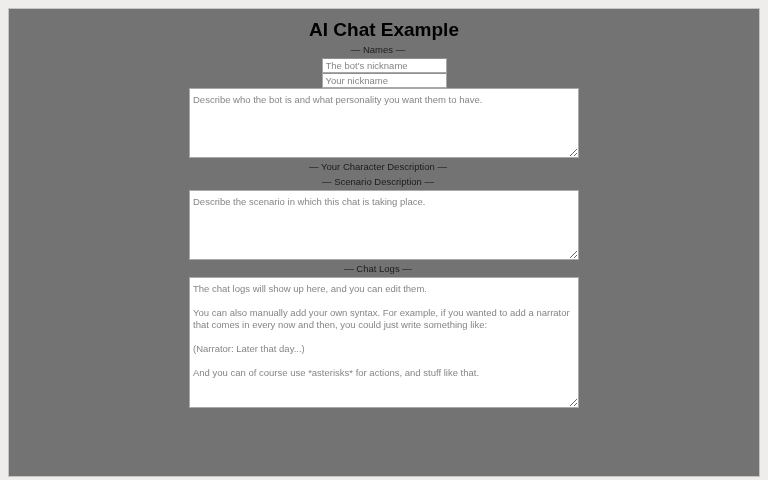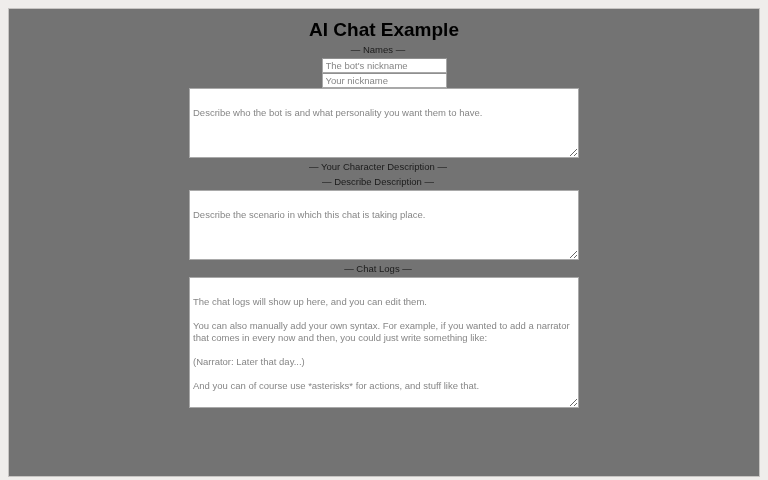--- a/index.html
+++ b/index.html
@@ -51,21 +51,21 @@
     border-radius: 0;
     outline: none;
   }
   input.nick-input.first { margin-top: 0; }
   textarea.desc-area {
     display: block;
     margin: 0 auto;
     width: 390px;
     height: 70px;
     border: 1px solid #a9a9a9;
-    padding: 18px 3px;
+    padding: 5px 3px;
     font-family: "Liberation Sans", sans-serif;
     font-size: 9.5px;
     line-height: 12px;
     color: #333333;
     background: #ffffff;
     border-radius: 0;
     outline: none;
     resize: both;
   }
   textarea.desc-area.chat { height: 131px; }
@@ -83,21 +83,21 @@
   <input type="text" class="nick-input first" placeholder="The bot's nickname" style="">
 
   <input type="text" class="nick-input" placeholder="Your nickname" style="">
 
 
   <textarea class="desc-area" placeholder="Describe who the bot is and what personality you want them to have." style=""></textarea>
 
   <div class="legend">— Your Character Description —</div>
 
 
-  <div class="legend">— Describe Description —</div>
+  <div class="legend">— Scenario Description —</div>
 
   <textarea class="desc-area" placeholder="Describe the scenario in which this chat is taking place." style=""></textarea>
 
   <div class="legend">— Chat Logs —</div>
 
   <textarea class="desc-area chat" placeholder="The chat logs will show up here, and you can edit them.
 
 You can also manually add your own syntax. For example, if you wanted to add a narrator that comes in every now and then, you could just write something like:
 
 (Narrator: Later that day...)

